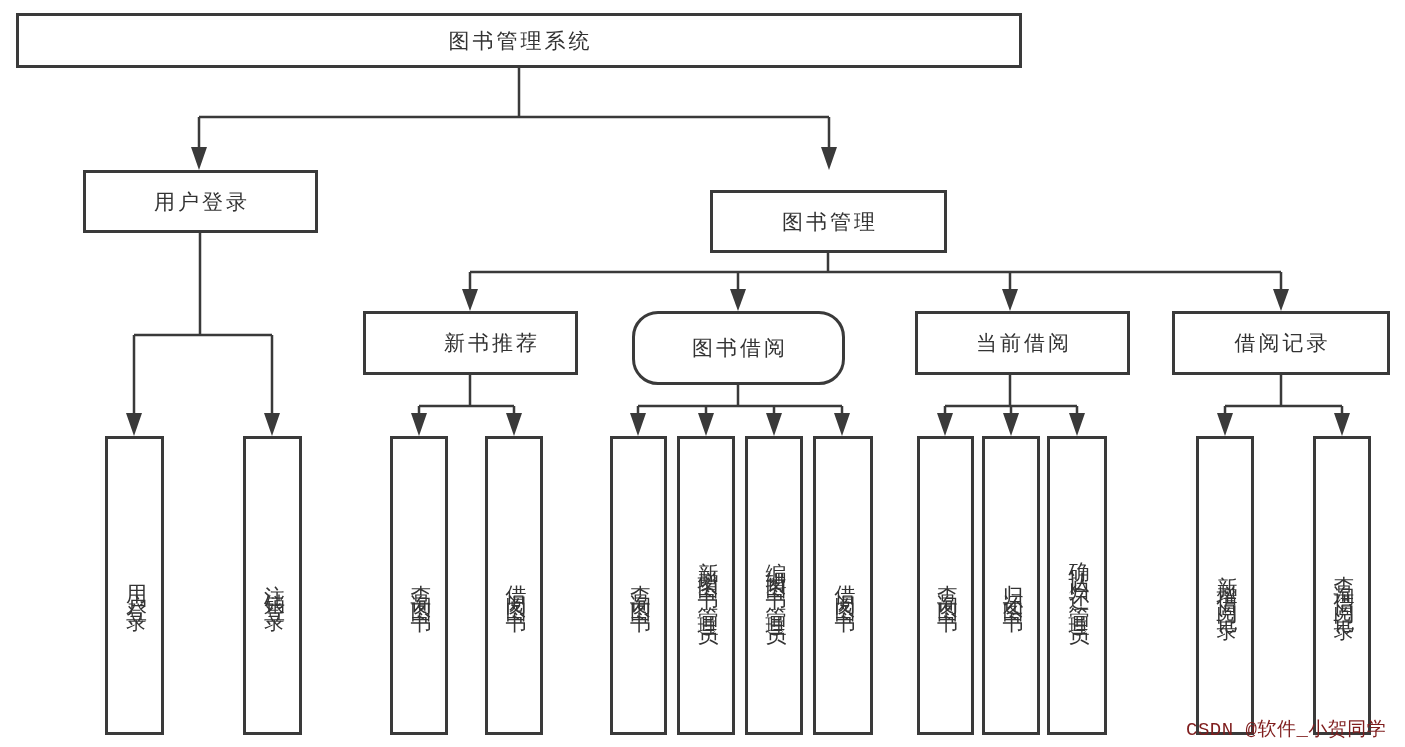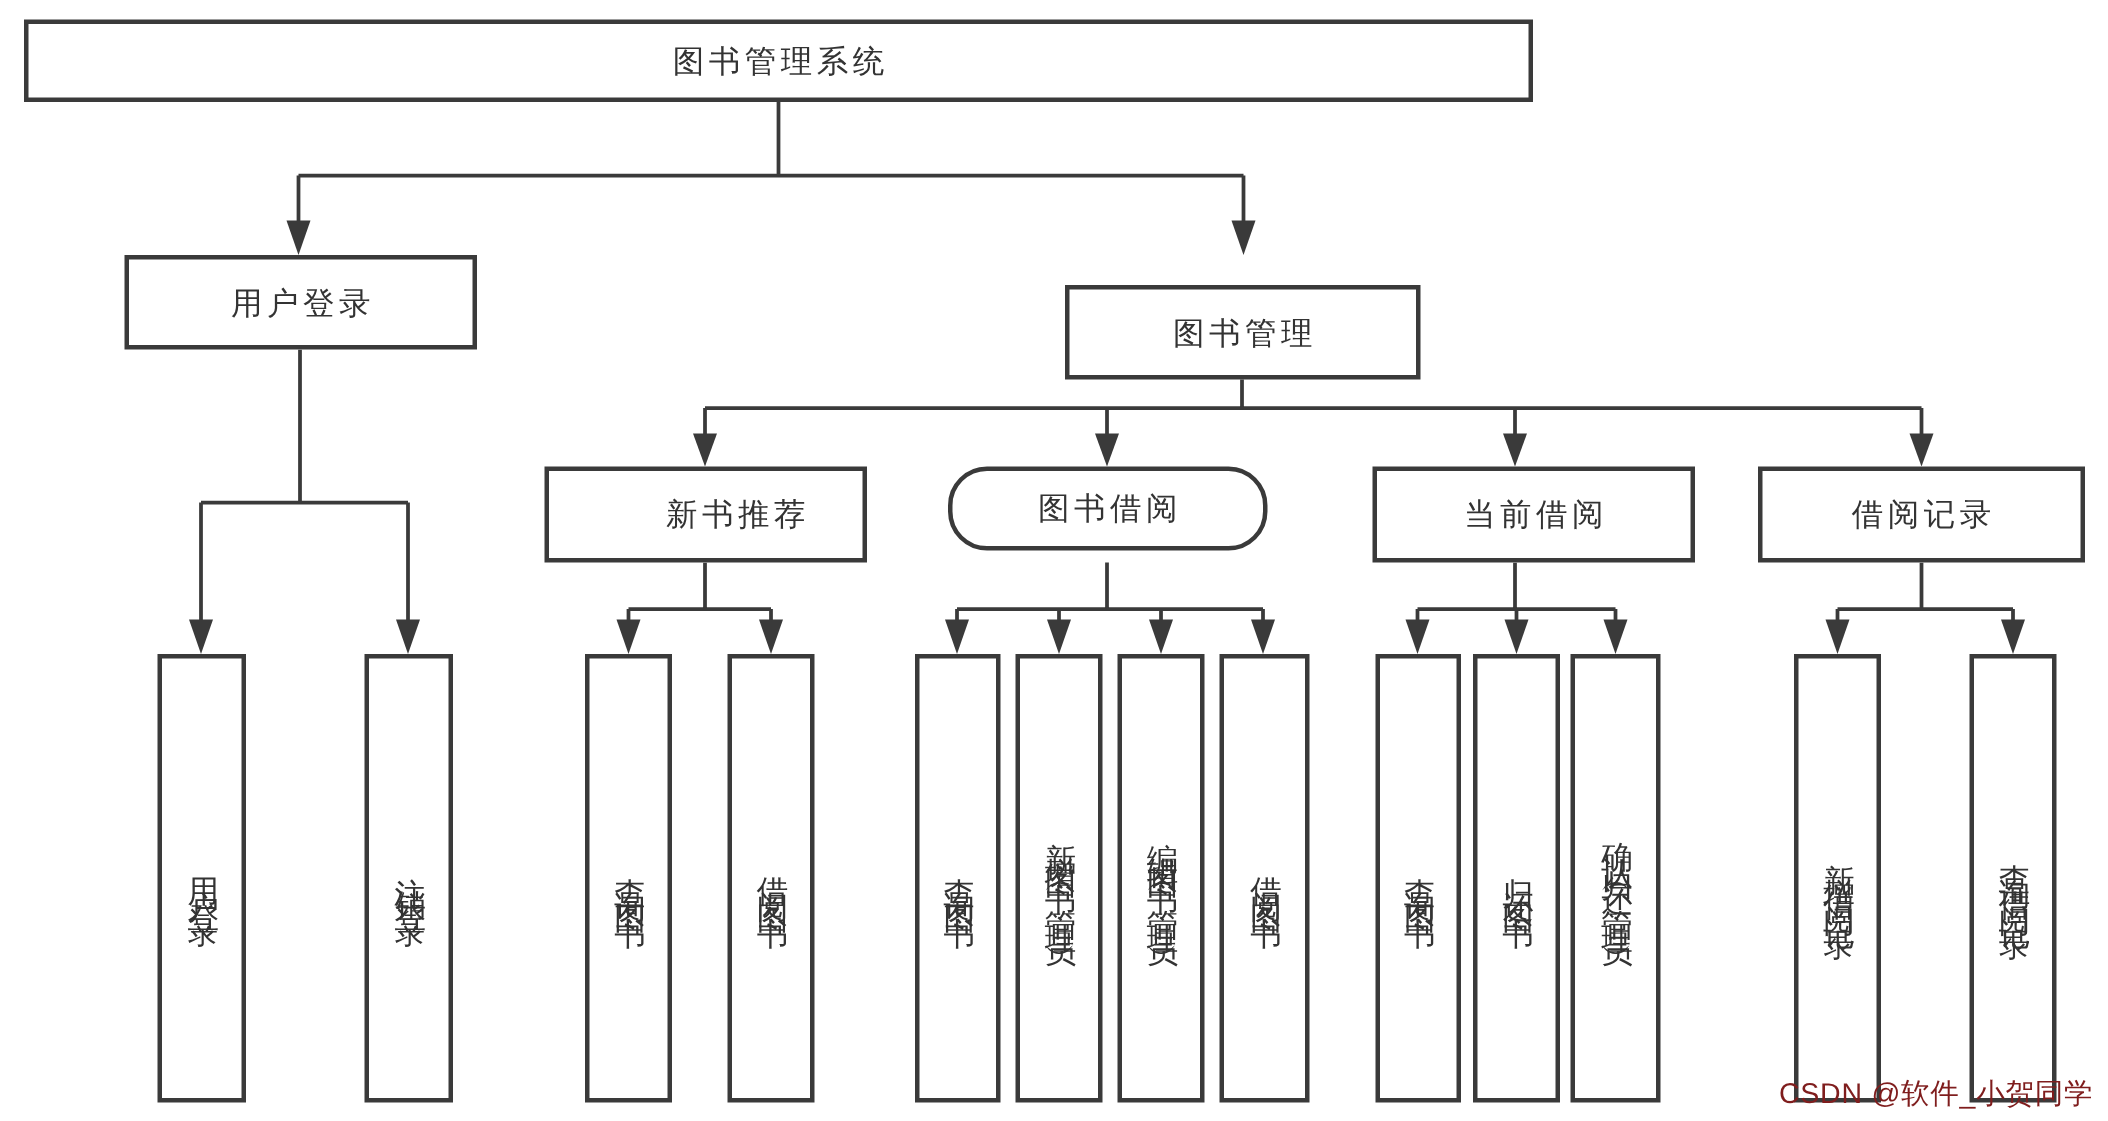--- a/index.html
+++ b/index.html
@@ -1,21 +1,21 @@
 <!DOCTYPE html>
 <html><head>
 <meta charset="utf-8">
 <style>
   html, body { margin: 0; padding: 0; background: #ffffff; }
   .stage {
     position: relative;
     width: 1405px;
     height: 747px;
     background: #ffffff;
-    font-family: Liberation Sans, sans-serif;
+    font-family: Liberation Mono, monospace;
     overflow: hidden;
     text-align: center;
   }
   .wires {
     position: absolute;
     left: 0; top: 0;
     width: 1405px; height: 747px;
     pointer-events: none;
   }
   .node {
@@ -89,21 +89,21 @@
       <polygon points="1334,413 1350,413 1342,436"></polygon>
     </g>
   </svg>
 
   <div class="node" style="left:16px; top:13px; width:1006px; height:55px;">图书管理系统</div>
 
   <div class="node" style="left:83px; top:170px; width:235px; height:63px;">用户登录</div>
   <div class="node" style="left:710px; top:170px; width:237px; height:63px;margin-top:20px;">图书管理</div>
 
   <div class="node" style="left:363px; top:311px; width:215px; height:64px;padding-left:40px;">新书推荐</div>
-  <div class="node" style="left:632px; top:311px; width:213px; height:56px;border-radius:26px;">图书借阅</div>
+  <div class="node" style="left:632px; top:311px; width:213px; height:74px;border-radius:26px;">图书借阅</div>
   <div class="node" style="left:915px; top:311px; width:215px; height:64px;">当前借阅</div>
   <div class="node" style="left:1172px; top:311px; width:218px; height:64px;">借阅记录</div>
 
   <div class="node leaf" style="left:105px; width:59px;">用户登录</div>
   <div class="node leaf" style="left:243px; width:59px;">注销登录</div>
   <div class="node leaf" style="left:390px; width:58px;">查询图书</div>
   <div class="node leaf" style="left:485px; width:58px;">借阅图书</div>
   <div class="node leaf" style="left:610px; width:57px;">查询图书</div>
   <div class="node leaf" style="left:677px; width:58px;">新增图书（管理员）</div>
   <div class="node leaf" style="left:745px; width:58px;">编辑图书（管理员）</div>

